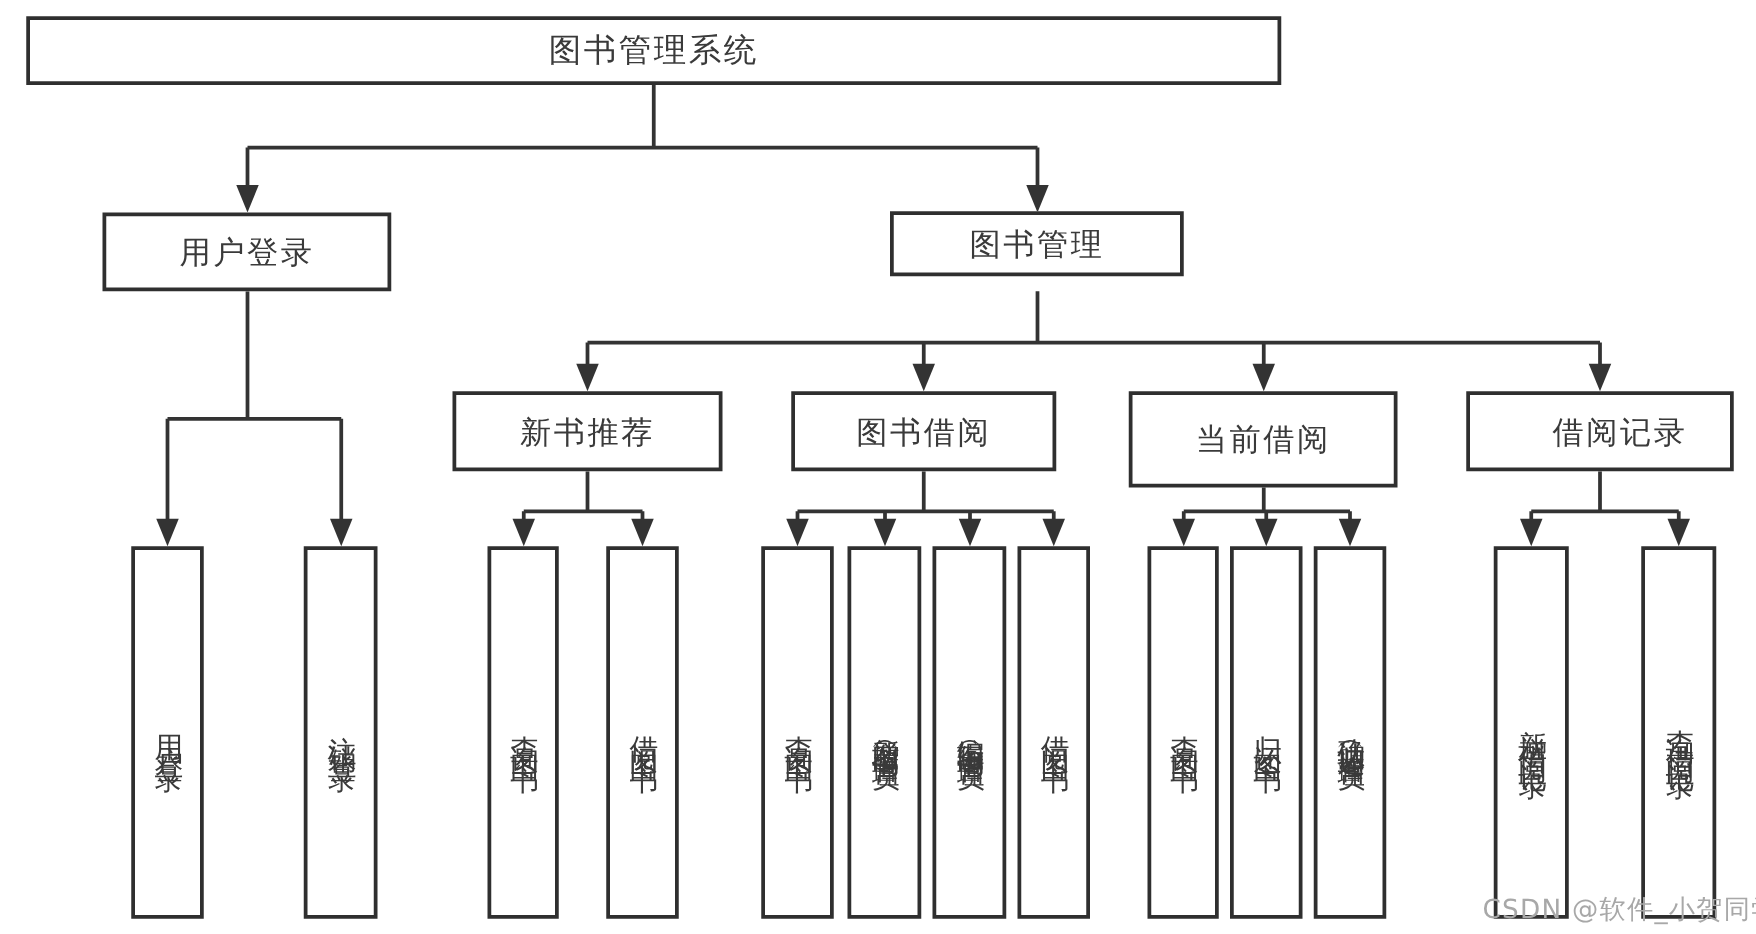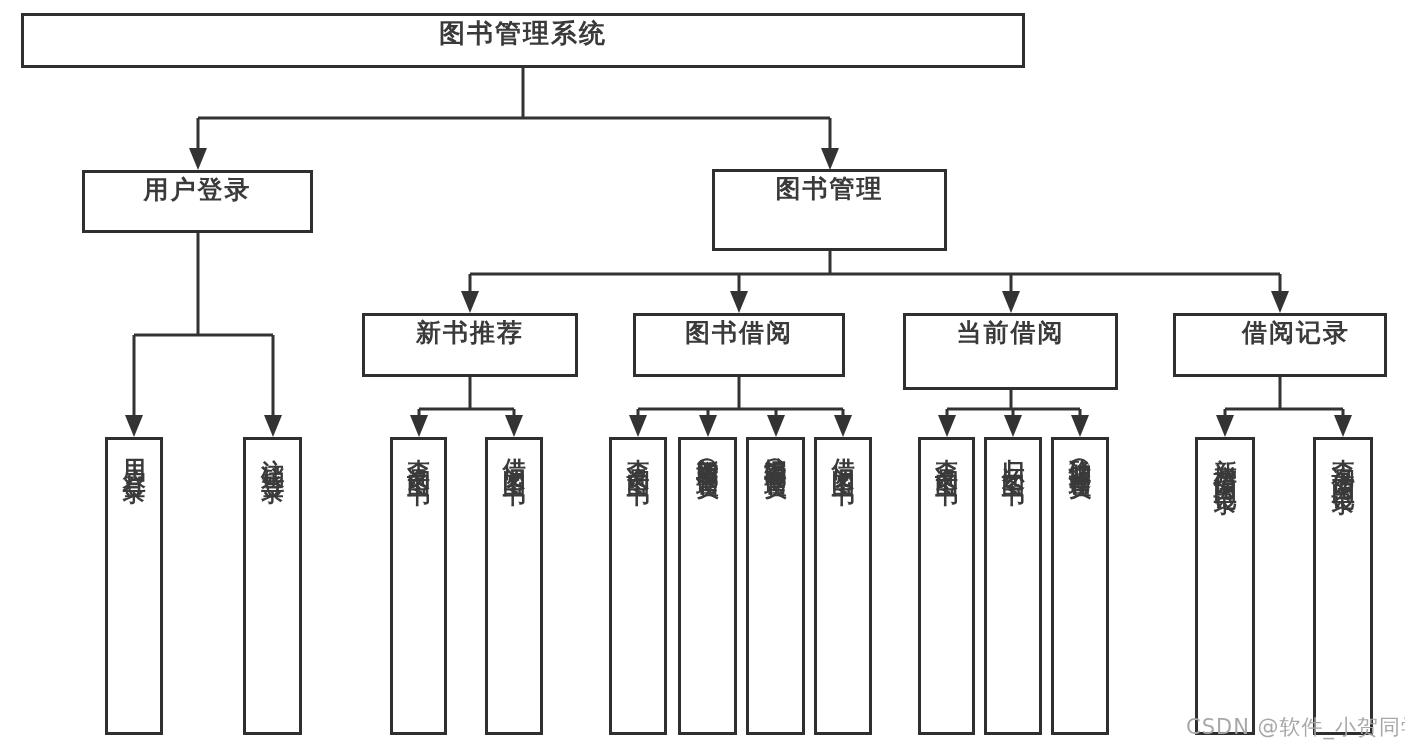--- a/index.html
+++ b/index.html
@@ -19,23 +19,22 @@
     overflow:hidden;
   }
   .connectors{position:absolute;left:0;top:0;z-index:1;}
   .link{stroke:var(--line);stroke-width:3;fill:none;}
   .arrow{fill:var(--line);stroke:none;}
   .node{
     position:absolute;z-index:2;
     box-sizing:border-box;
     background:var(--box-bg);
     border:3px solid var(--box-border);
-    display:flex;align-items:flex-start;justify-content:center;
+    display:flex;align-items:center;justify-content:center;
     color:var(--text);
-    font-weight:bold;
   }
   .node.h span{font-size:25px;letter-spacing:2px;white-space:nowrap;}
   .node.root span{font-size:26px;}
   .node.v .vtext{
     writing-mode:vertical-rl;
     -webkit-writing-mode:vertical-rl;
     text-orientation:mixed;
     font-size:23px;
     letter-spacing:8px;
     line-height:1.1;
@@ -90,21 +89,21 @@
     <polygon class="arrow" points="1334,415 1352,415 1343,437"></polygon>
   </svg>
 
   <div class="node h root" style="left:21px;top:13px;width:1004px;height:55px;">
     <span>图书管理系统</span>
   </div>
 
   <div class="node h" style="left:82px;top:170px;width:231px;height:63px;">
     <span>用户登录</span>
   </div>
-  <div class="node h" style="left:712px;top:169px;width:235px;height:82px;">
+  <div class="node h" style="left:712px;top:169px;width:235px;height:52px;">
     <span>图书管理</span>
   </div>
 
   <div class="node h" style="left:633px;top:313px;width:212px;height:64px;">
     <span>图书借阅</span>
   </div>
   <div class="node h" style="left:362px;top:313px;width:216px;height:64px;">
     <span>新书推荐</span>
   </div>
   <div class="node h" style="left:903px;top:313px;width:215px;height:77px;">

